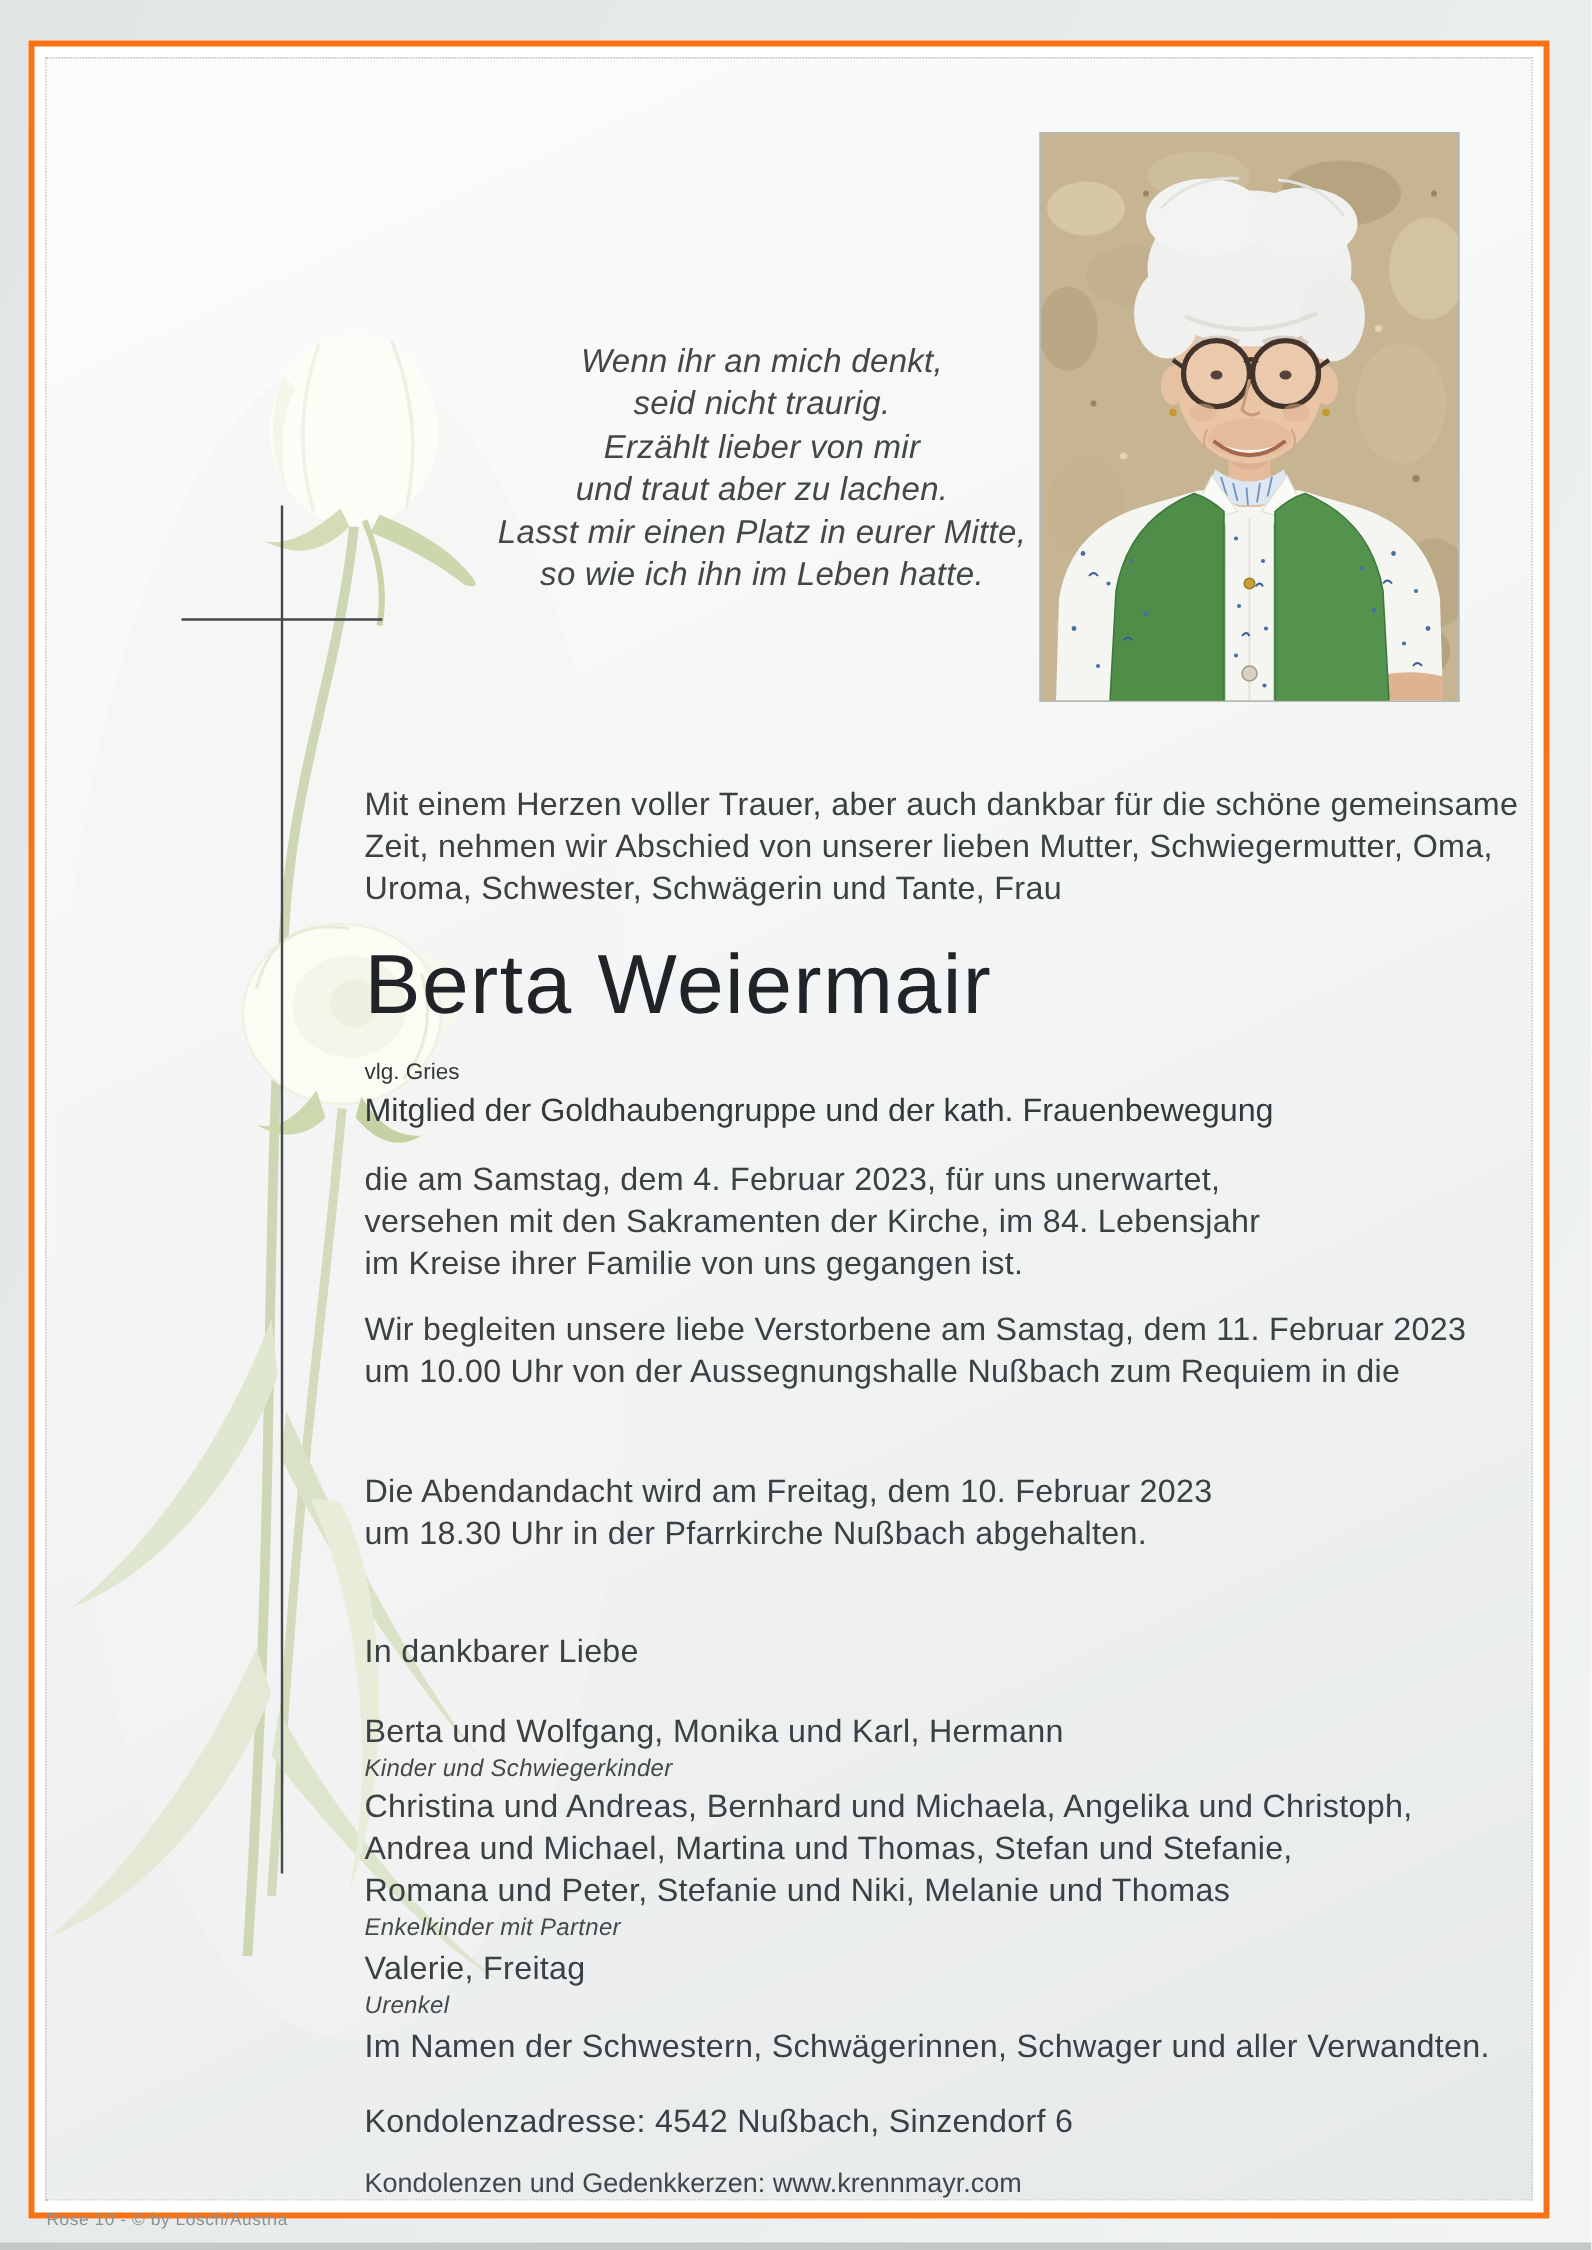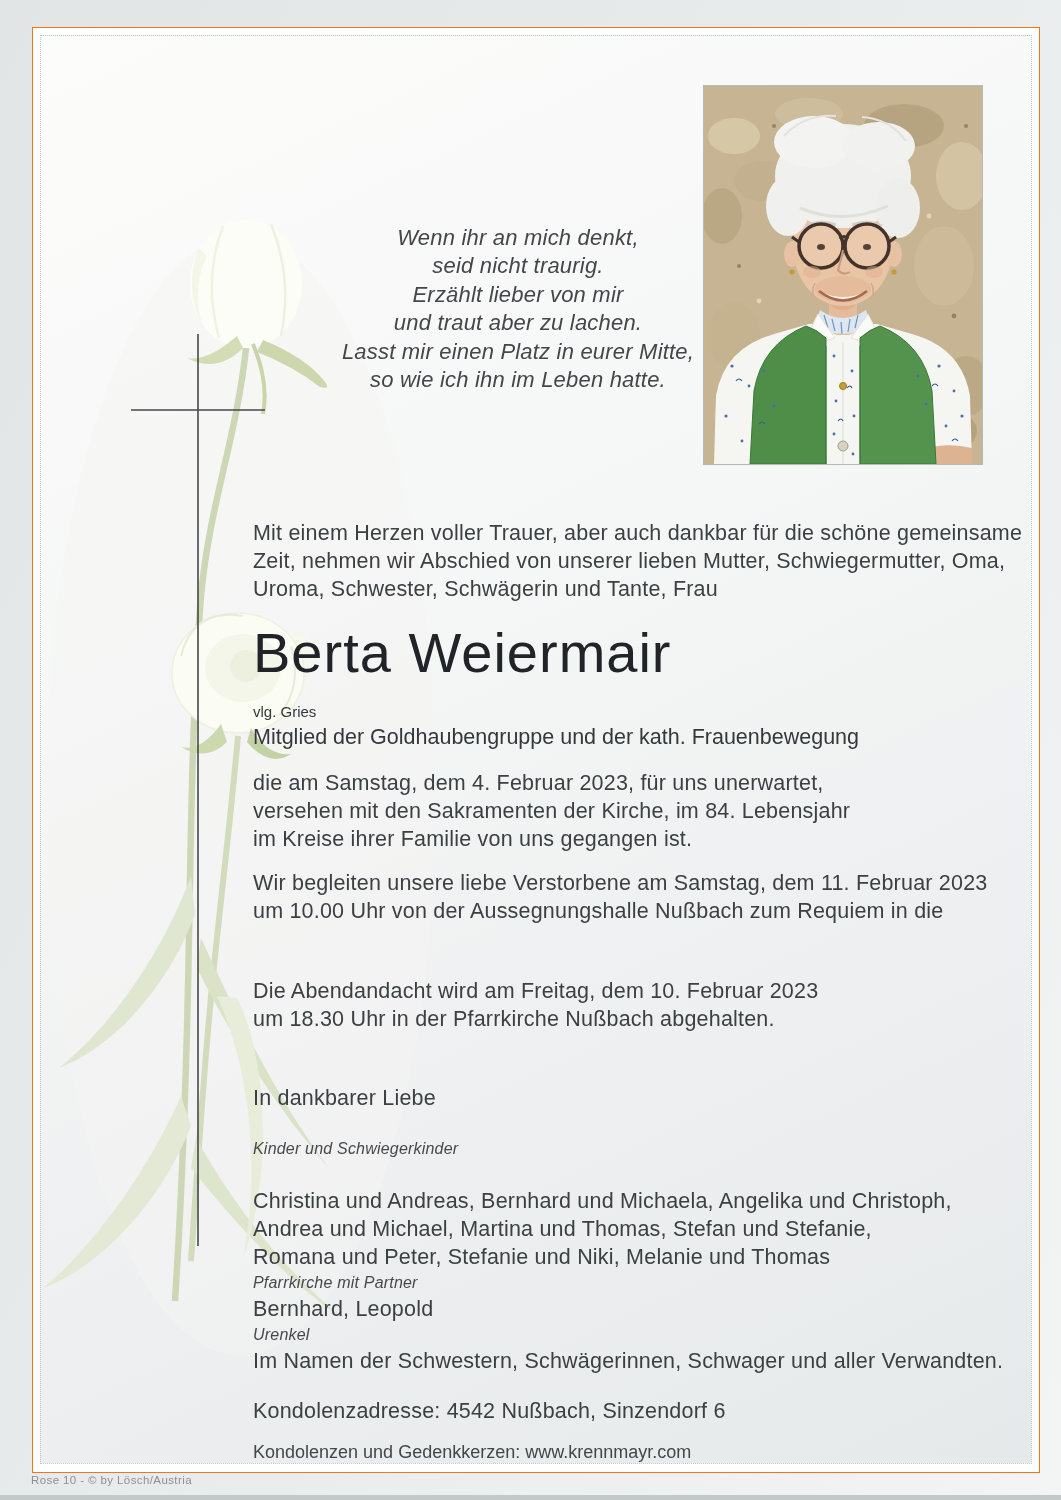--- a/index.html
+++ b/index.html
@@ -4,22 +4,22 @@
 <style>
   html,body{margin:0;padding:0;}
   body{
     width:1061px;height:1500px;position:relative;overflow:hidden;
     background:linear-gradient(115deg,#e1e5e5 0%,#e8ebeb 45%,#f3f5f5 100%);
     font-family:"Liberation Sans", sans-serif;
     color:#3b4043;
   }
   .bottom-edge{position:absolute;left:0;bottom:0;width:100%;height:5px;background:#c3c8c8;}
   .card{
-    position:absolute;left:32px;top:27px;width:1006px;height:1444px;
-    background:#ffffff;border:1px solid #f97316;
+    position:absolute;left:19px;top:27px;width:1006px;height:1444px;
+    background:#ffffff;border:4px solid #f97316;
   }
   .card-inner{
     position:absolute;left:7px;top:7px;right:7px;bottom:8px;
     border:1px dotted #c3c8c8;
     background:linear-gradient(155deg,#fcfcfb 0%,#f5f6f6 40%,#e6e9ea 100%);
     overflow:visible;
   }
   .tb{position:absolute;left:212px;width:784px;}
   .body-text{font-size:21.5px;line-height:28px;letter-spacing:.2px;color:#3b4043;}
   .poem{
@@ -236,32 +236,33 @@
       </div>
 
       <div class="tb body-text" style="top:941px;">
         <div>Die Abendandacht wird am Freitag, dem 10. Februar 2023</div>
         <div>um 18.30 Uhr in der Pfarrkirche Nußbach abgehalten.</div>
       </div>
 
       <div class="tb body-text" style="top:1048px;">In dankbarer Liebe</div>
 
       <div class="tb body-text" style="top:1101px;">
+        <div>Berta und Wolfgang, Monika und Karl, Hermann</div>
         <div class="relation">Kinder und Schwiegerkinder</div>
       </div>
 
       <div class="tb body-text" style="top:1151px;">
         <div>Christina und Andreas, Bernhard und Michaela, Angelika und Christoph,</div>
         <div>Andrea und Michael, Martina und Thomas, Stefan und Stefanie,</div>
         <div>Romana und Peter, Stefanie und Niki, Melanie und Thomas</div>
-        <div class="relation">Pfarrkirche mit Partner</div>
+        <div class="relation">Enkelkinder mit Partner</div>
       </div>
 
       <div class="tb body-text" style="top:1259px;">
-        <div>Bernhard, Leopold</div>
+        <div>Valerie, Freitag</div>
         <div class="relation">Urenkel</div>
       </div>
 
       <div class="tb body-text" style="top:1311px;">Im Namen der Schwestern, Schwägerinnen, Schwager und aller Verwandten.</div>
 
       <div class="tb body-text" style="top:1361px;">Kondolenzadresse: 4542 Nußbach, Sinzendorf 6</div>
 
       <div class="tb small-line" style="top:1404px;">Kondolenzen und Gedenkkerzen: www.krennmayr.com</div>
 
     </div>

